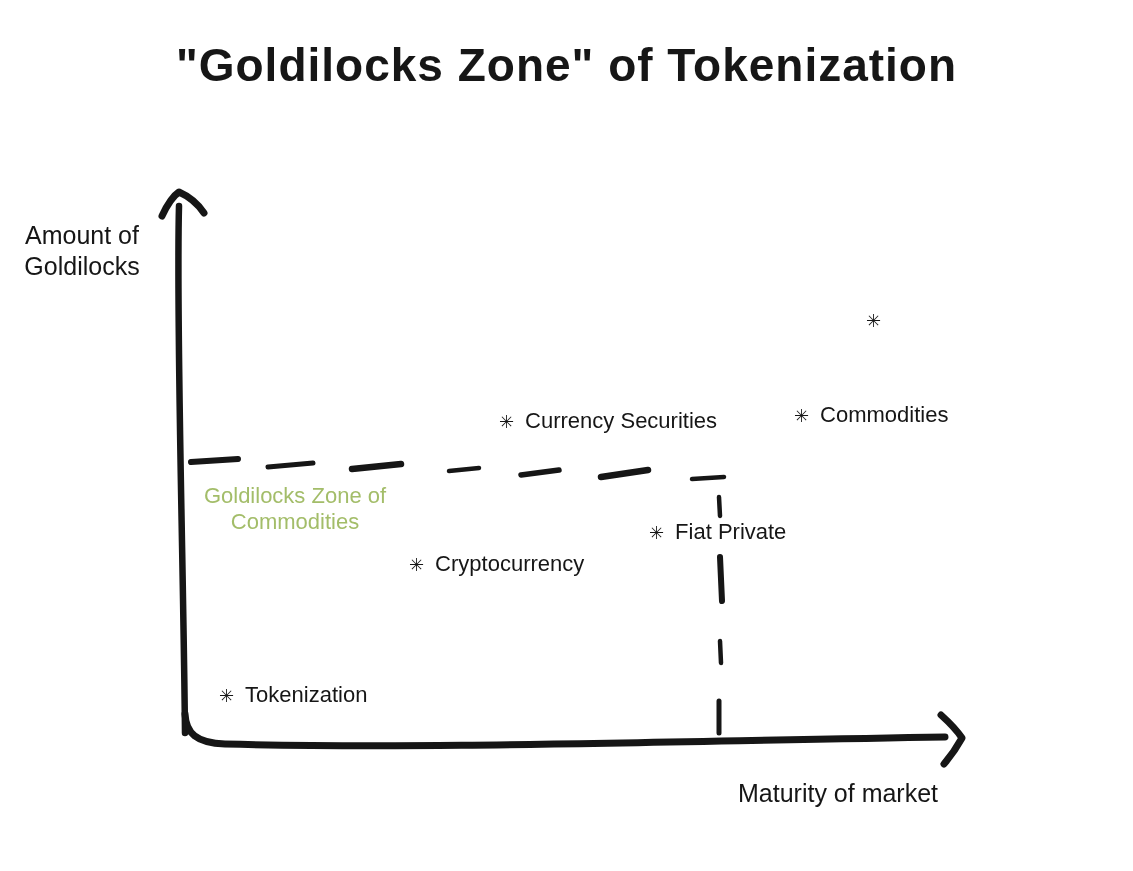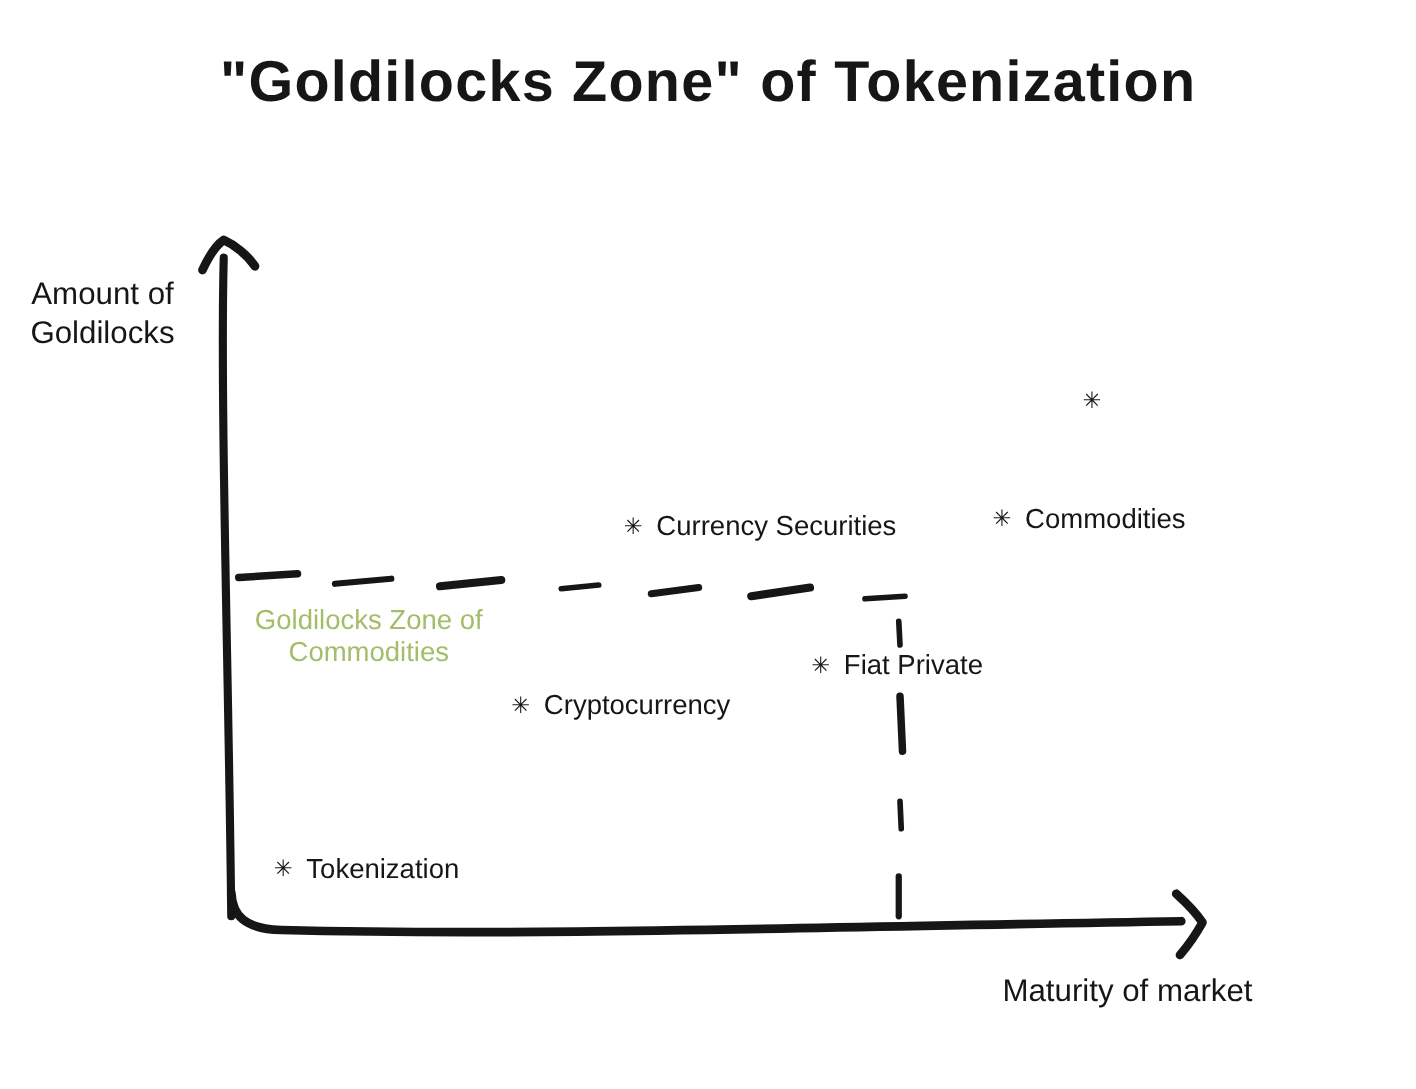--- a/index.html
+++ b/index.html
@@ -17,21 +17,21 @@
     text-align:center;
     font-size:46px;font-weight:600;letter-spacing:1px;
     color:#161616;white-space:nowrap;
   }
   .y-axis-label{
     position:absolute;left:8px;top:220px;width:148px;
     text-align:center;font-size:25px;line-height:1.25;font-weight:500;
   }
   .x-axis-label{
     position:absolute;left:738px;top:778px;width:264px;
-    text-align:right;font-size:25px;line-height:1.25;font-weight:500;
+    text-align:left;font-size:25px;line-height:1.25;font-weight:500;
   }
   .zone-label{
     position:absolute;left:192px;top:483px;width:206px;
     text-align:center;font-size:22px;line-height:1.18;font-weight:500;
     color:#a3bd69;
   }
   .point{
     position:absolute;
     display:flex;align-items:center;gap:11px;
     font-size:22px;font-weight:500;white-space:nowrap;

